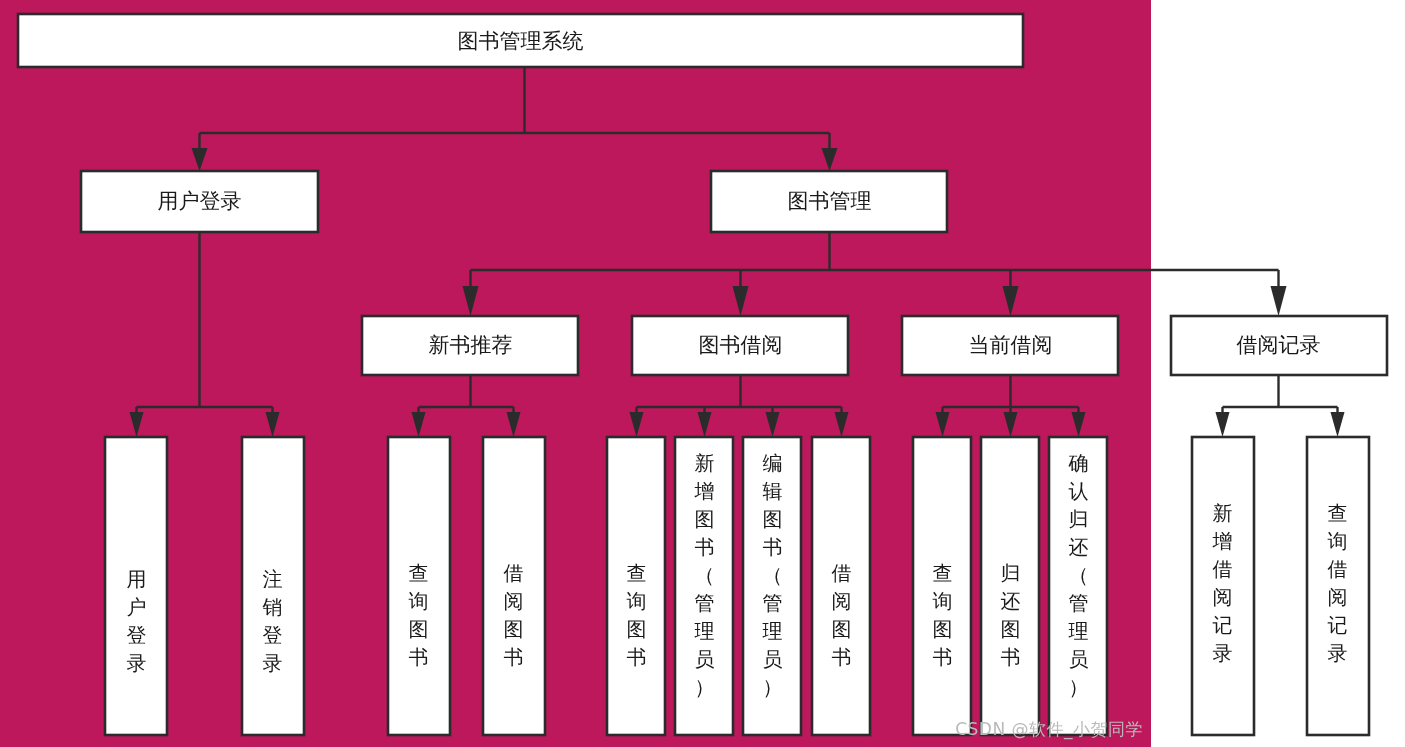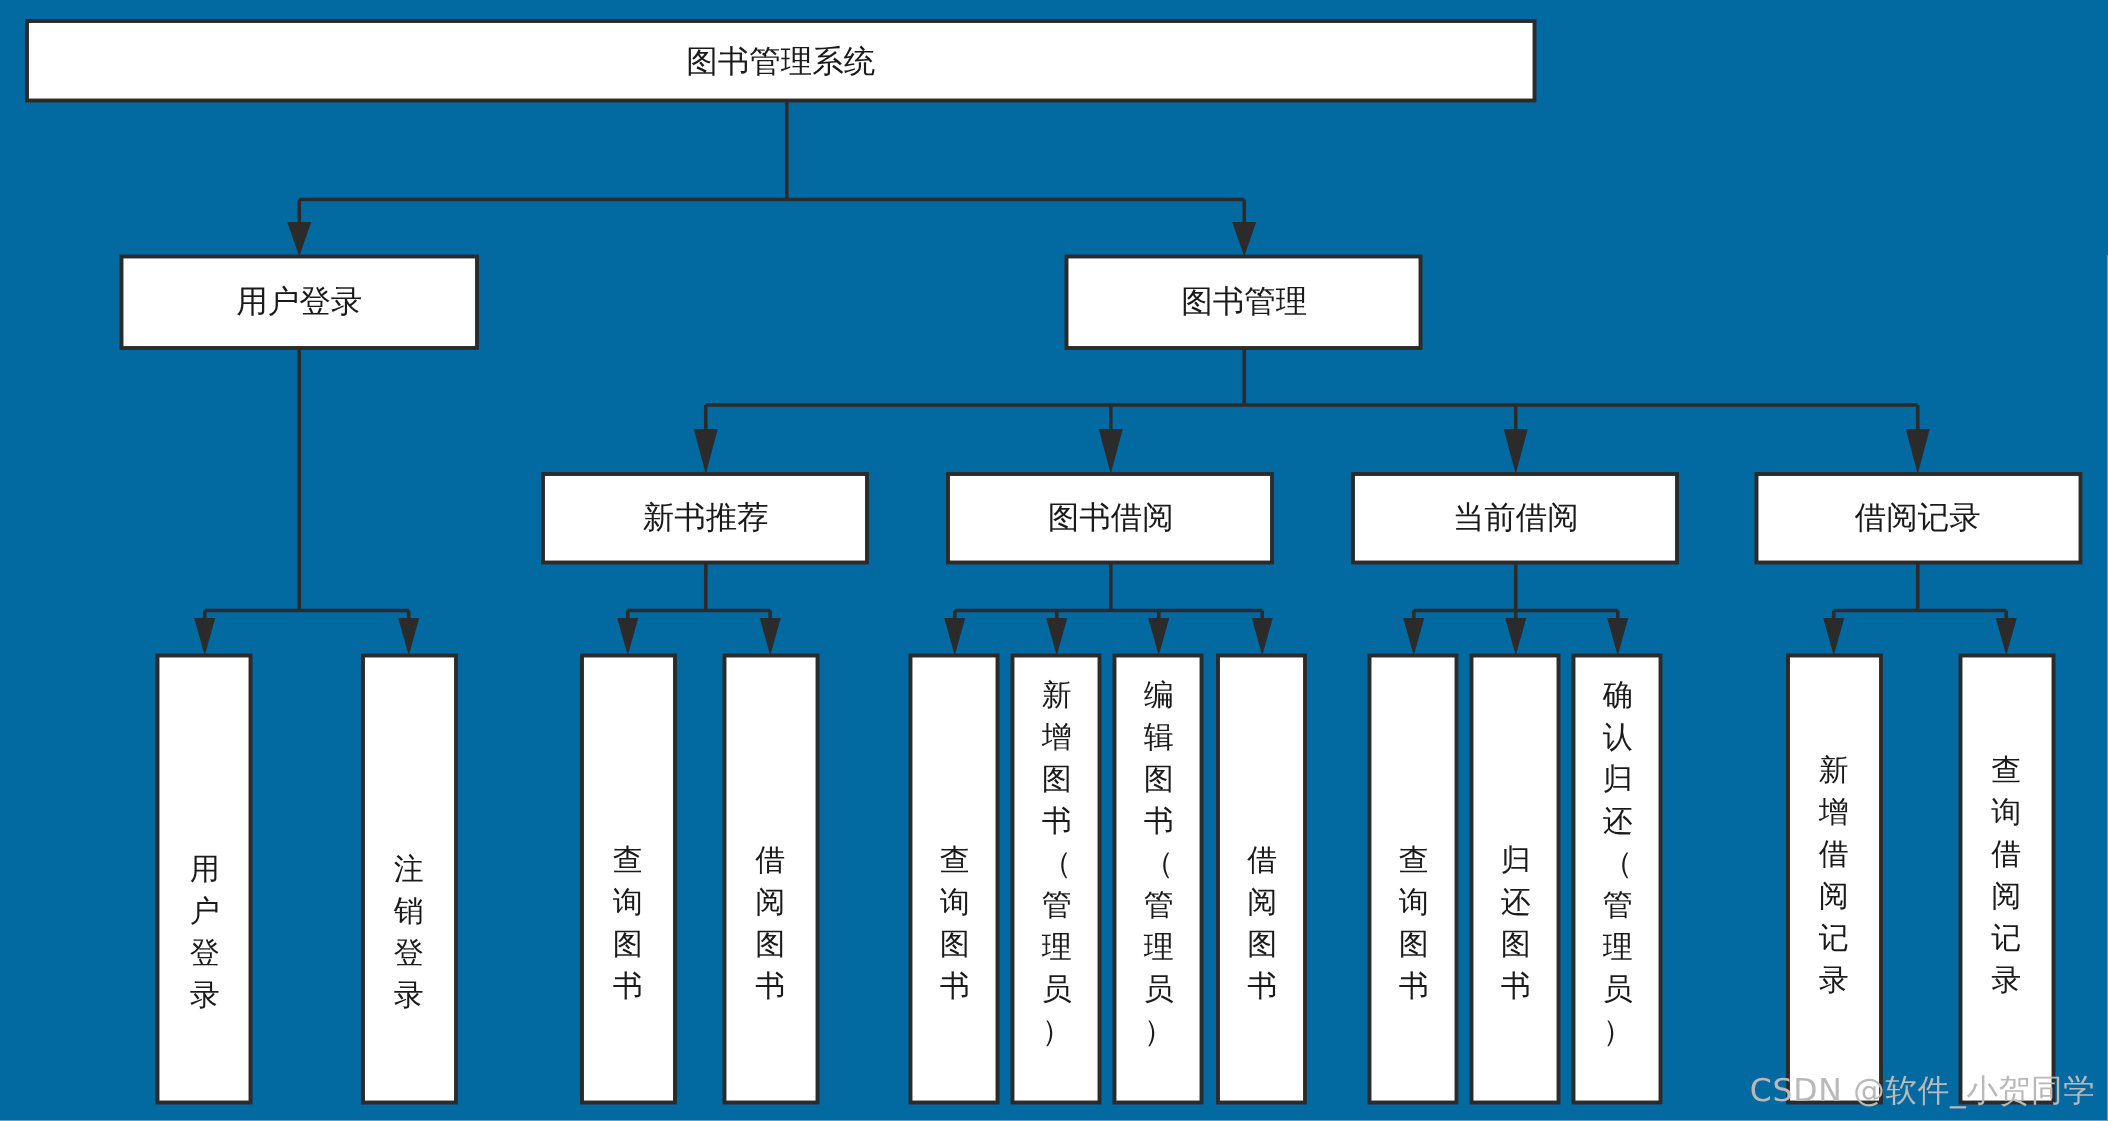--- a/index.html
+++ b/index.html
@@ -10,23 +10,23 @@
   }
   body {
     width: 1405px;
     height: 747px;
     font-family: "DejaVu Sans", "Liberation Sans", sans-serif;
     overflow: hidden;
     position: relative;
   }
   #diagram-root {
     position: relative;
-    width: 1405px;
+    width: 1151px;
     height: 747px;
-    background: #0369a1;
+    background: #be185d;
     text-align: center;
   }
   svg.flow {
     position: absolute;
     left: 0;
     top: 0;
     width: 1405px;
     height: 747px;
     display: block;
   }
@@ -61,21 +61,21 @@
     font-family: "DejaVu Sans", "Liberation Sans", sans-serif;
     font-size: 20px;
     fill: #1a1a1a;
     text-anchor: middle;
   }
   .watermark {
     position: absolute;
     right: 8px;
     bottom: 6px;
     font-family: "DejaVu Sans", "Liberation Sans", sans-serif;
-    font-size: 21px;
+    font-size: 17px;
     color: #b9b9b9;
     letter-spacing: 0.5px;
     white-space: nowrap;
     user-select: none;
   }
 </style>
 </head>
 <body>
 
 <div id="diagram-root">

